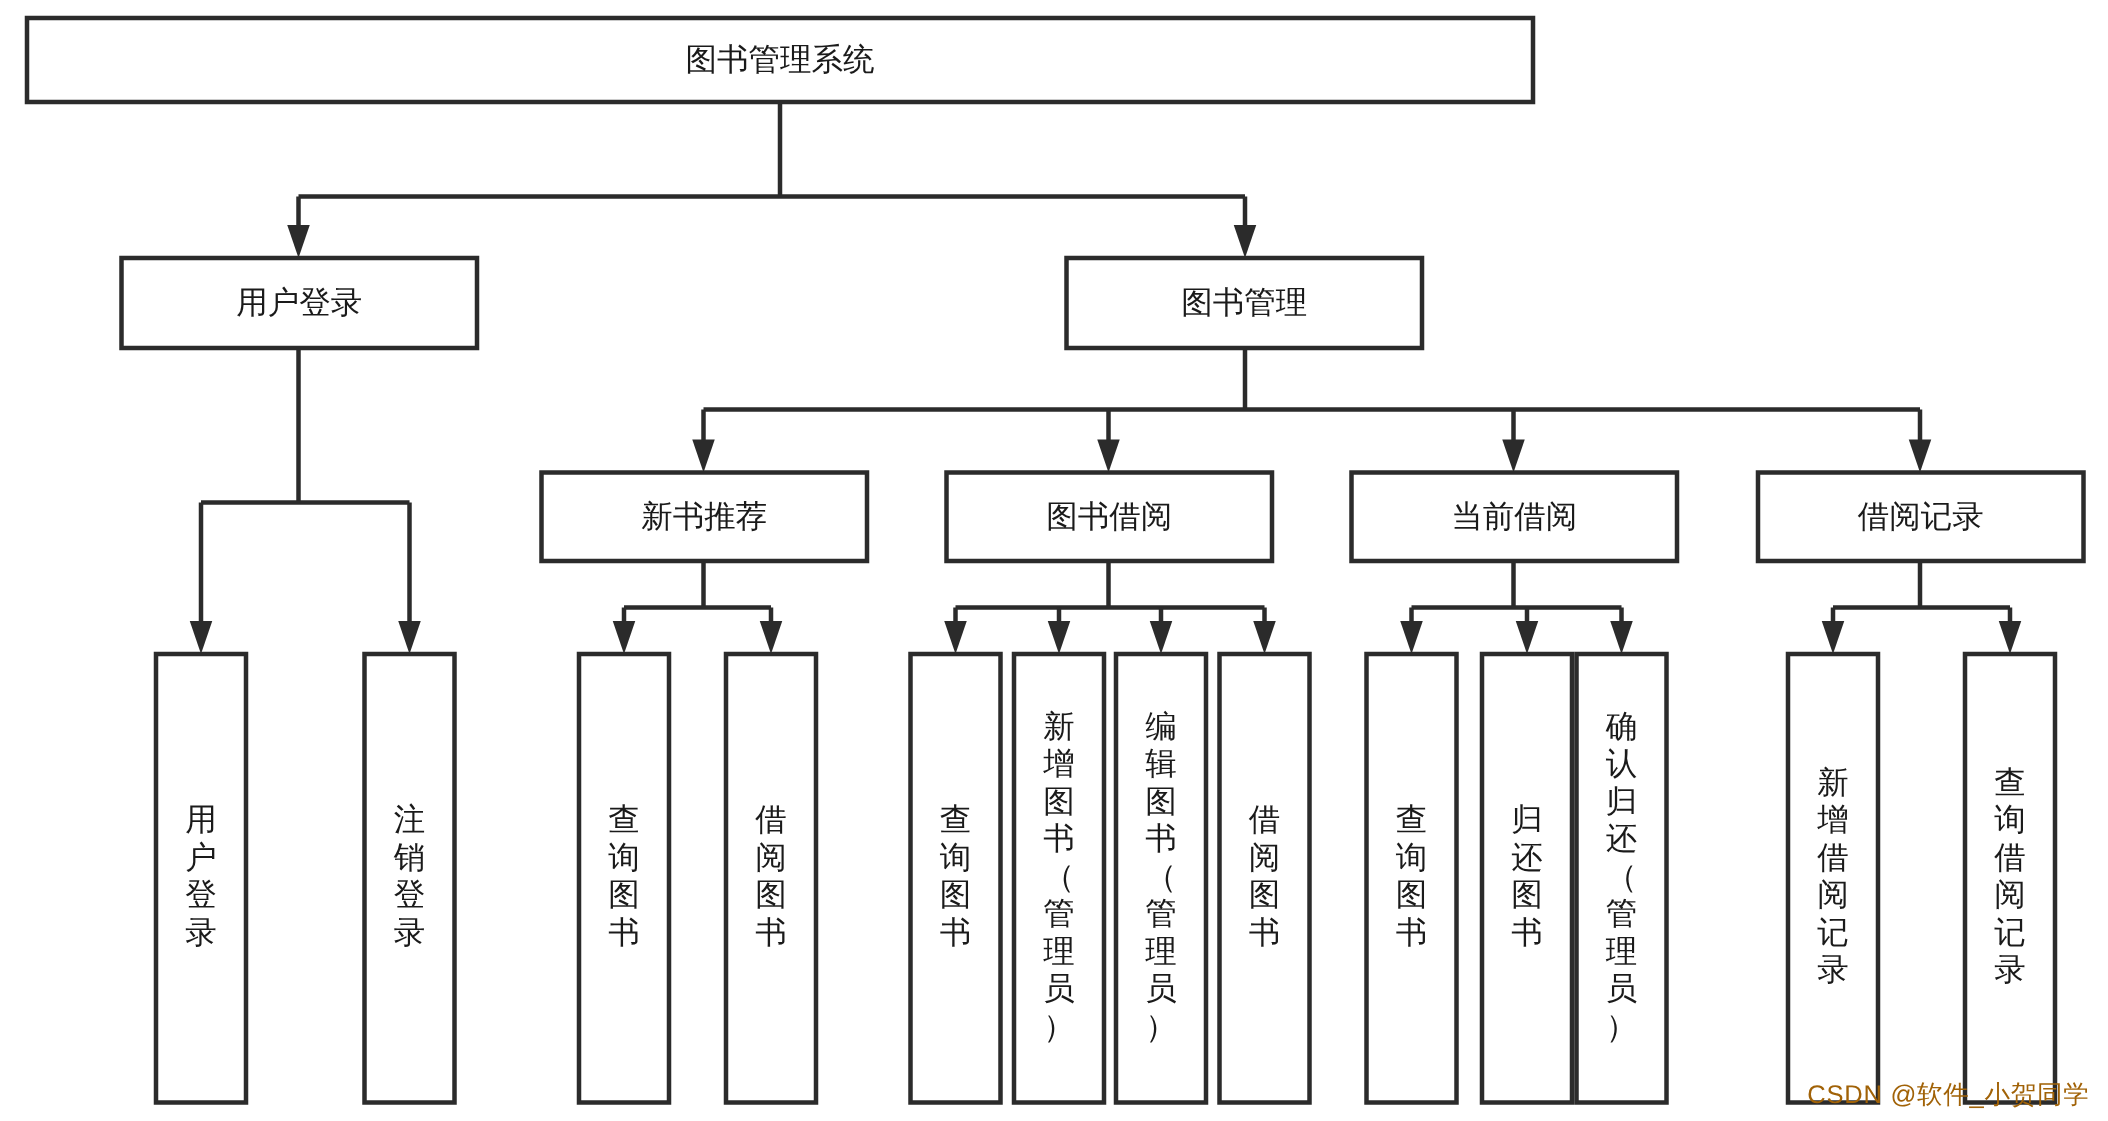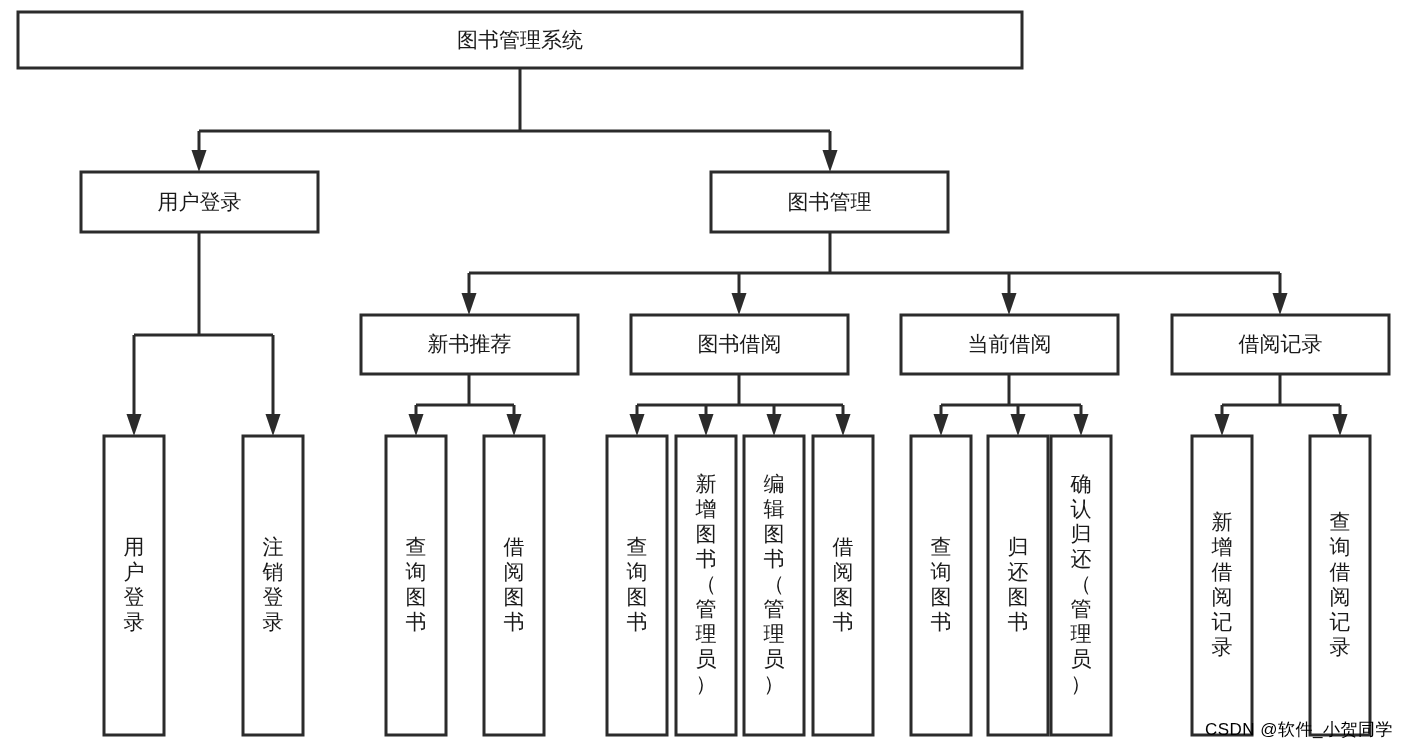--- a/index.html
+++ b/index.html
@@ -55,21 +55,21 @@
     font-size: 21px;
     fill: #1a1a1a;
     text-anchor: middle;
   }
   .watermark-text {
     position: absolute;
     right: 12px;
     bottom: 6px;
     font-family: "Liberation Sans", "DejaVu Sans", sans-serif;
     font-size: 17px;
-    color: #000000;
+    color: #a16207;
     letter-spacing: 0.5px;
     white-space: nowrap;
     user-select: none;
   }
 </style>
 </head>
 <body>
 
 <div id="diagram-root">
   <svg id="flow-svg" viewBox="0 0 1405 747" xmlns="http://www.w3.org/2000/svg">

